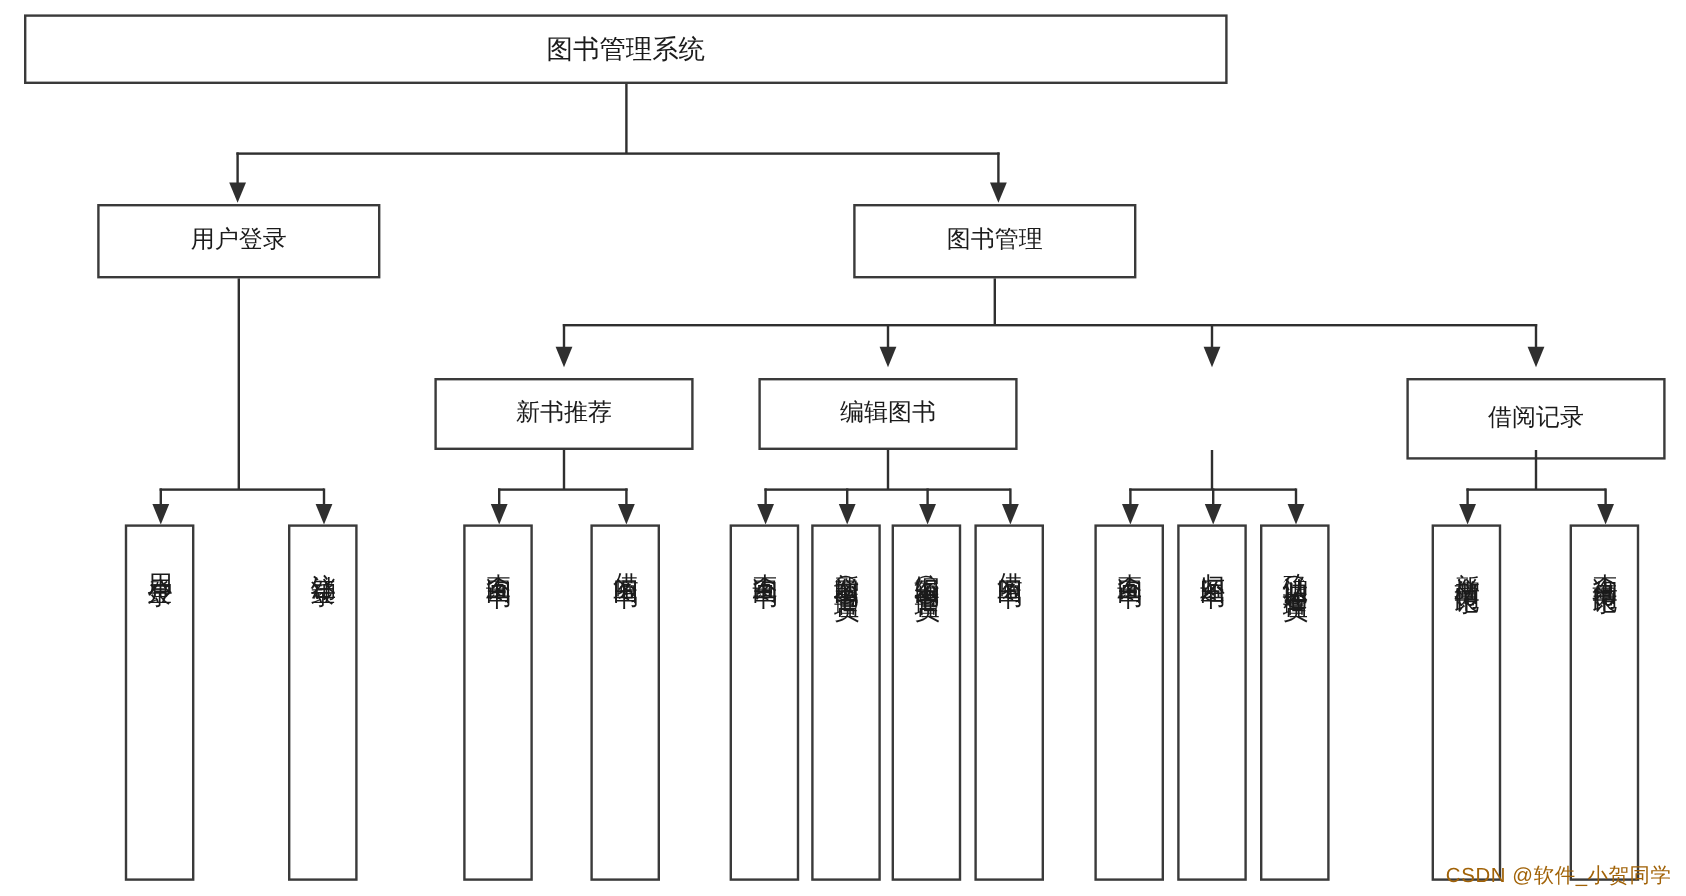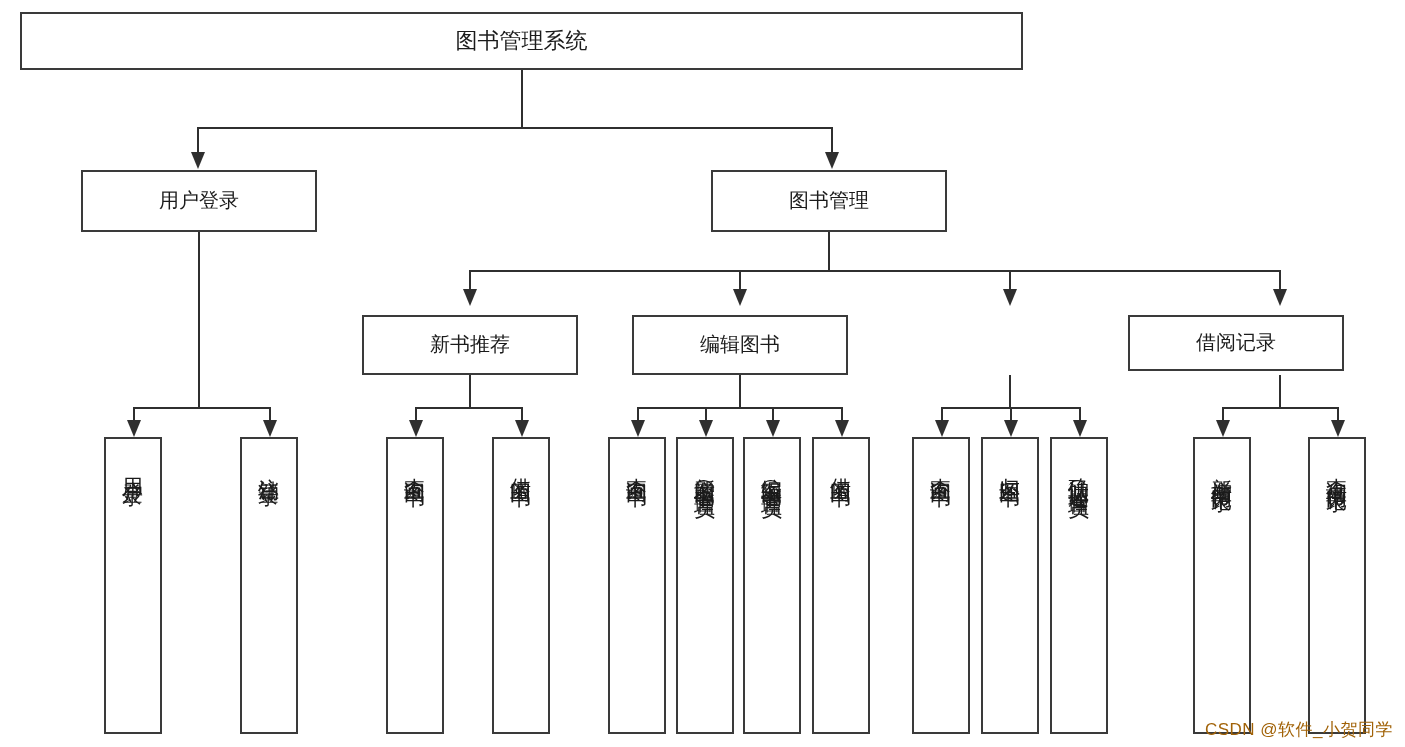--- a/index.html
+++ b/index.html
@@ -116,21 +116,21 @@
   <div class="arrow" style="left:1003px; top:289px;"></div>
   <div class="vline" style="left:1279px; top:270px; height:20px;"></div>
   <div class="arrow" style="left:1273px; top:289px;"></div>
 
   <div class="node lvl3" style="left:362px; top:315px; width:216px; height:60px;">
     <span>新书推荐</span>
   </div>
   <div class="node lvl3" style="left:632px; top:315px; width:216px; height:60px;">
     <span>编辑图书</span>
   </div>
-  <div class="node lvl3" style="left:1128px; top:315px; width:216px; height:56px;">
+  <div class="node lvl3" style="left:1172px; top:315px; width:216px; height:68px;">
     <span>借阅记录</span>
   </div>
 
   <div class="vline" style="left:469px; top:375px; height:33px;"></div>
   <div class="hline" style="left:415px; top:407px; width:108px;"></div>
   <div class="vline" style="left:415px; top:407px; height:14px;"></div>
   <div class="arrow" style="left:409px; top:420px;"></div>
   <div class="vline" style="left:521px; top:407px; height:14px;"></div>
   <div class="arrow" style="left:515px; top:420px;"></div>
 

